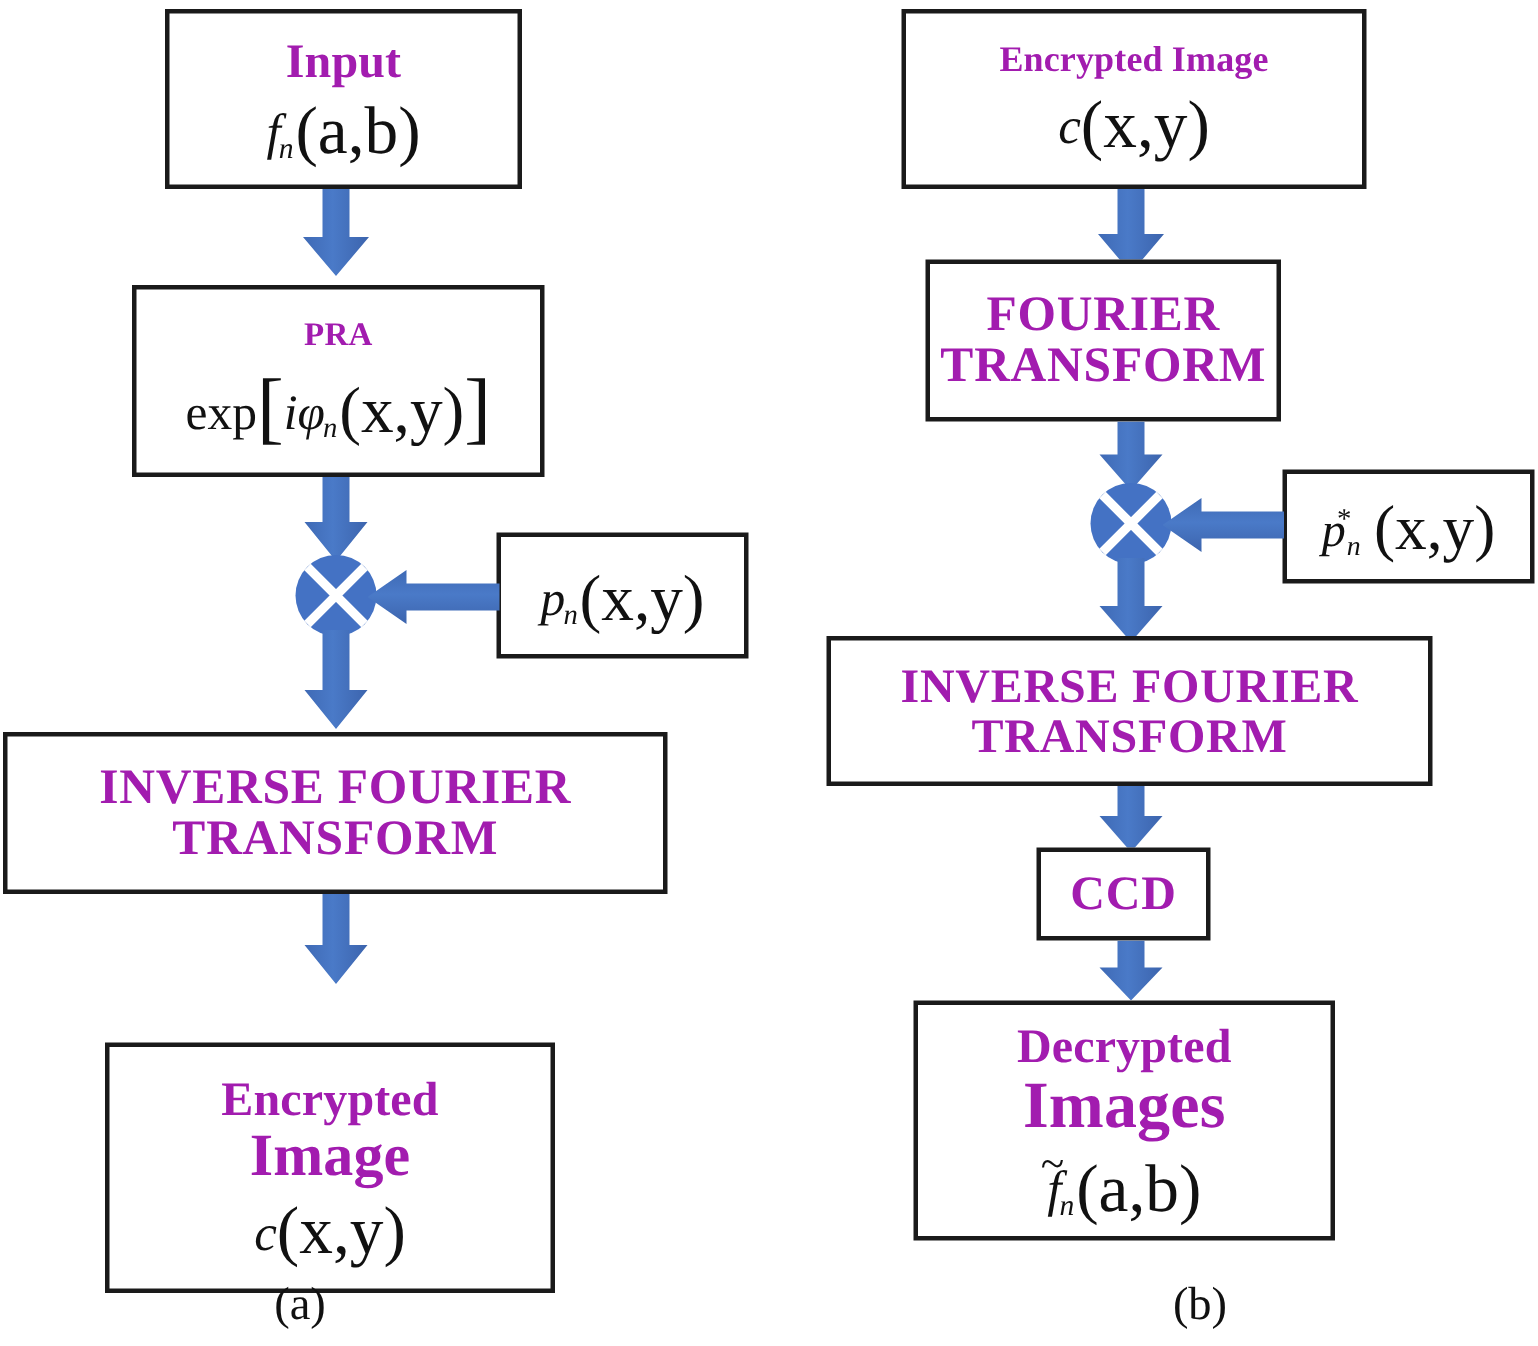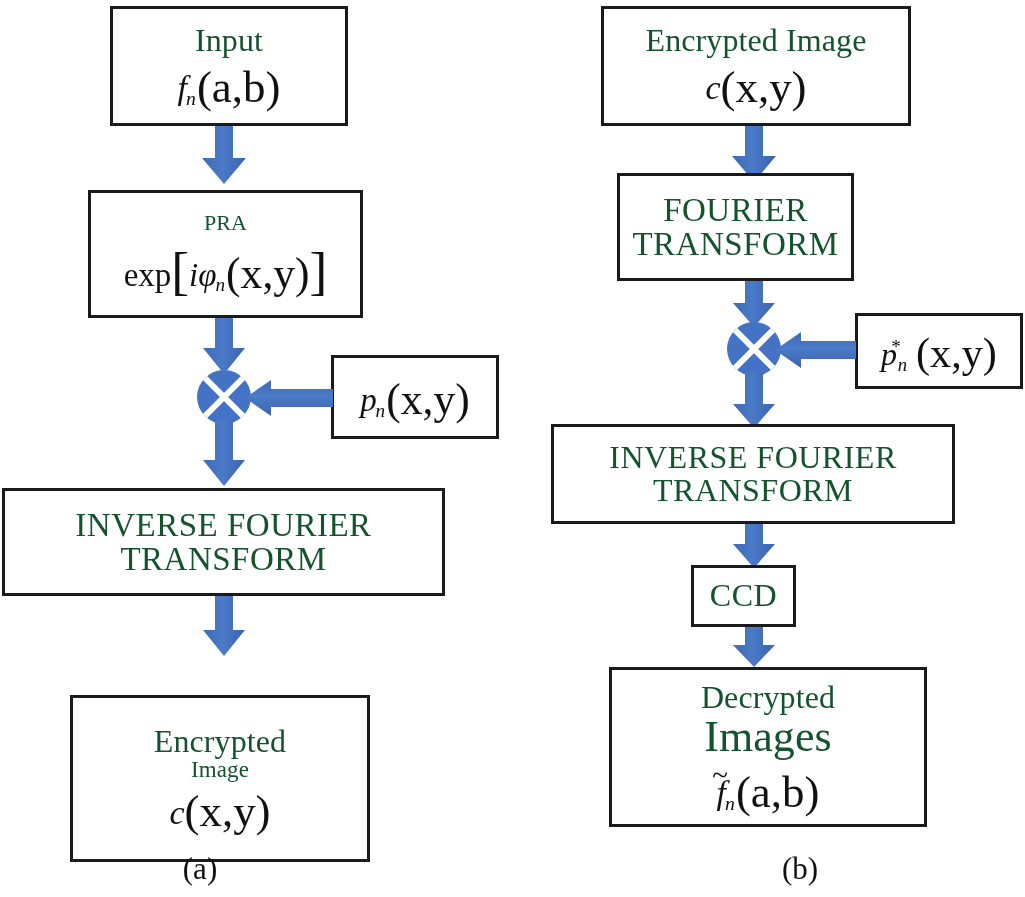--- a/index.html
+++ b/index.html
@@ -24,22 +24,22 @@
     background: #ffffff;
     display: flex;
     flex-direction: column;
     align-items: center;
     justify-content: center;
     text-align: center;
     line-height: 1.04;
   }
 
   .title {
-    color: #14532d;
-    font-weight: normal;
+    color: #a21caf;
+    font-weight: bold;
     letter-spacing: 0.1px;
     white-space: nowrap;
   }
   .title.caps { letter-spacing: 0.5px; }
 
   
   .math {
     color: #111111;
     font-family: "Liberation Serif", "DejaVu Serif", serif;
     font-style: italic;
@@ -219,31 +219,31 @@
             <stop offset="0.45" stop-color="#4a7ac8"></stop>
             <stop offset="1" stop-color="#3c64ad"></stop>
         </linearGradient>
       </defs>
       <polygon points="14,0 32,0 32,34 44,34 23,60 2,34 14,34" fill="url(#agA5)"></polygon>
     </svg>
   </div>
 
   <div class="box" style="left:70px; top:661px; width:300px; height:167px;margin-top:34px;">
     <div class="title" style="font-size:32px;">Encrypted</div>
-    <div class="title" style="font-size:23px;">Image</div>
+    <div class="title" style="font-size:40px;">Image</div>
     <div class="math" style="font-size:34px; margin-top:4px;">
       <span>c</span>
         <span class="paren">(x,y)</span>
     </div>
   </div>
 
   <div class="caption" style="left:150px; top:851px; width:100px;">(a)</div>
 
   <div class="box" style="left:601px; top:6px; width:310px; height:120px;">
-    <div class="title" style="font-size:32px;">Encrypted Image</div>
+    <div class="title" style="font-size:24px;">Encrypted Image</div>
     <div class="math" style="font-size:34px; margin-top:4px;">
       <span>c</span>
         <span class="paren">(x,y)</span>
     </div>
   </div>
 
   <div class="arrow-down" style="left:730px; top:126px;">
     <svg width="48" height="58" viewBox="0 0 48 58">
       <defs>
         <linearGradient id="agB1" x1="0" y1="0" x2="1" y2="0">
@@ -327,38 +327,38 @@
         <linearGradient id="agB5" x1="0" y1="0" x2="1" y2="0">
           <stop offset="0" stop-color="#3f6ab5"></stop>
             <stop offset="0.45" stop-color="#4a7ac8"></stop>
             <stop offset="1" stop-color="#3c64ad"></stop>
         </linearGradient>
       </defs>
       <polygon points="14,0 32,0 32,20 44,20 23,44 2,20 14,20" fill="url(#agB5)"></polygon>
     </svg>
   </div>
 
-  <div class="box" style="left:691px; top:565px; width:105px; height:62px;align-items:center;">
+  <div class="box" style="left:691px; top:565px; width:116px; height:62px;align-items:center;">
     <div class="title caps" style="font-size:32px;">CCD</div>
   </div>
 
   <div class="arrow-down" style="left:731px; top:627px;">
     <svg width="46" height="42" viewBox="0 0 46 42">
       <defs>
         <linearGradient id="agB6" x1="0" y1="0" x2="1" y2="0">
           <stop offset="0" stop-color="#3f6ab5"></stop>
             <stop offset="0.45" stop-color="#4a7ac8"></stop>
             <stop offset="1" stop-color="#3c64ad"></stop>
         </linearGradient>
       </defs>
       <polygon points="14,0 32,0 32,18 44,18 23,40 2,18 14,18" fill="url(#agB6)"></polygon>
     </svg>
   </div>
 
-  <div class="box" style="left:609px; top:667px; width:318px; height:160px;">
+  <div class="box" style="left:609px; top:667px; width:281px; height:160px;">
     <div class="title" style="font-size:32px;">Decrypted</div>
     <div class="title" style="font-size:44px;">Images</div>
     <div class="math" style="font-size:34px; margin-top:6px;">
       <span class="tilde-wrap"><span class="tl">~</span><span>f</span></span>
         <sub>n</sub>
         <span class="paren">(a,b)</span>
     </div>
   </div>
 
   <div class="caption" style="left:750px; top:851px; width:100px;">(b)</div>

